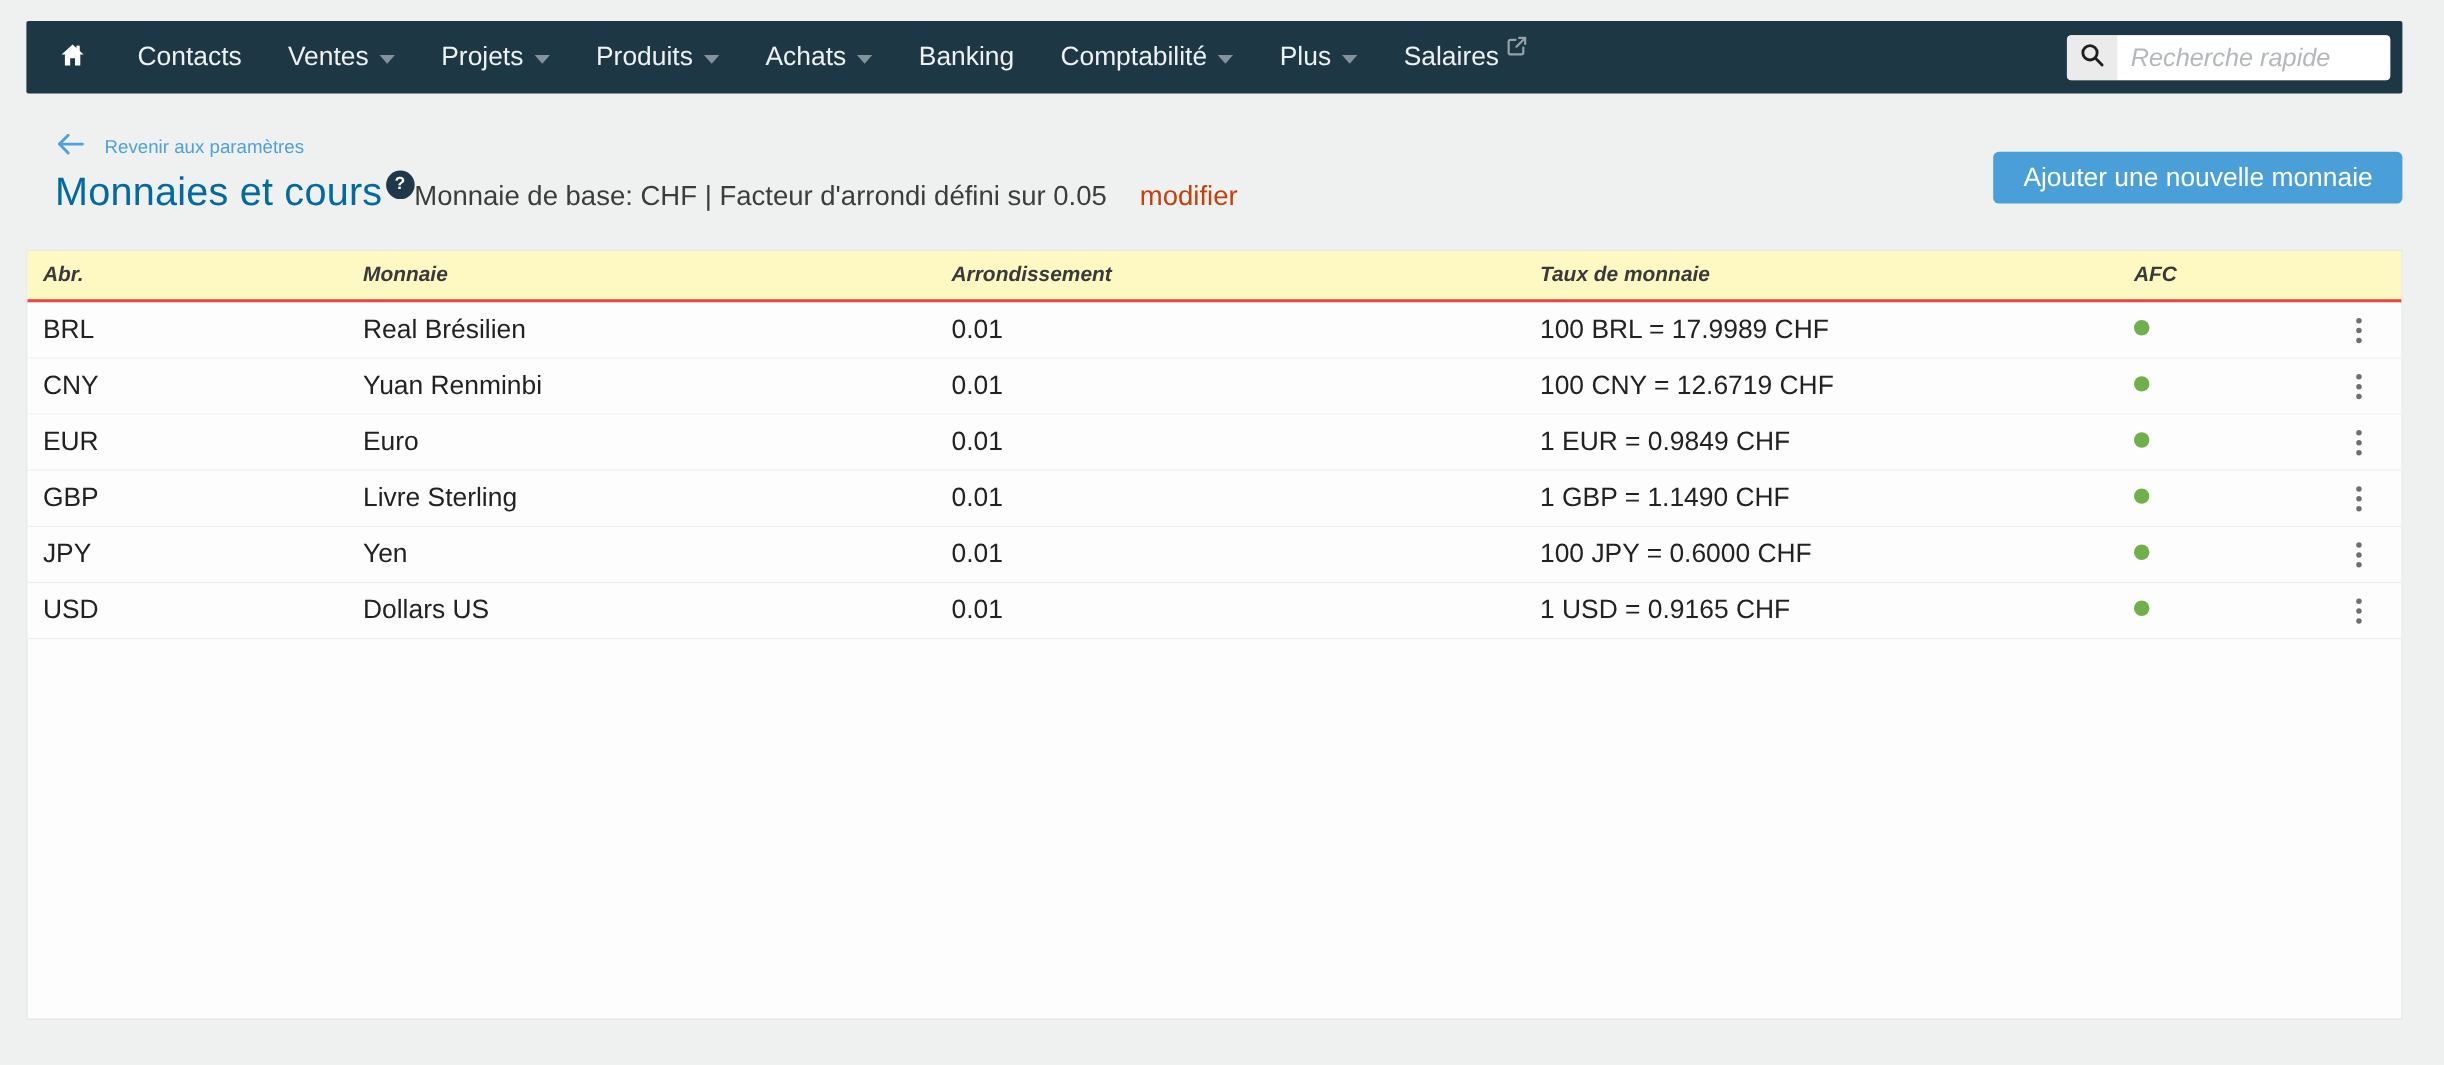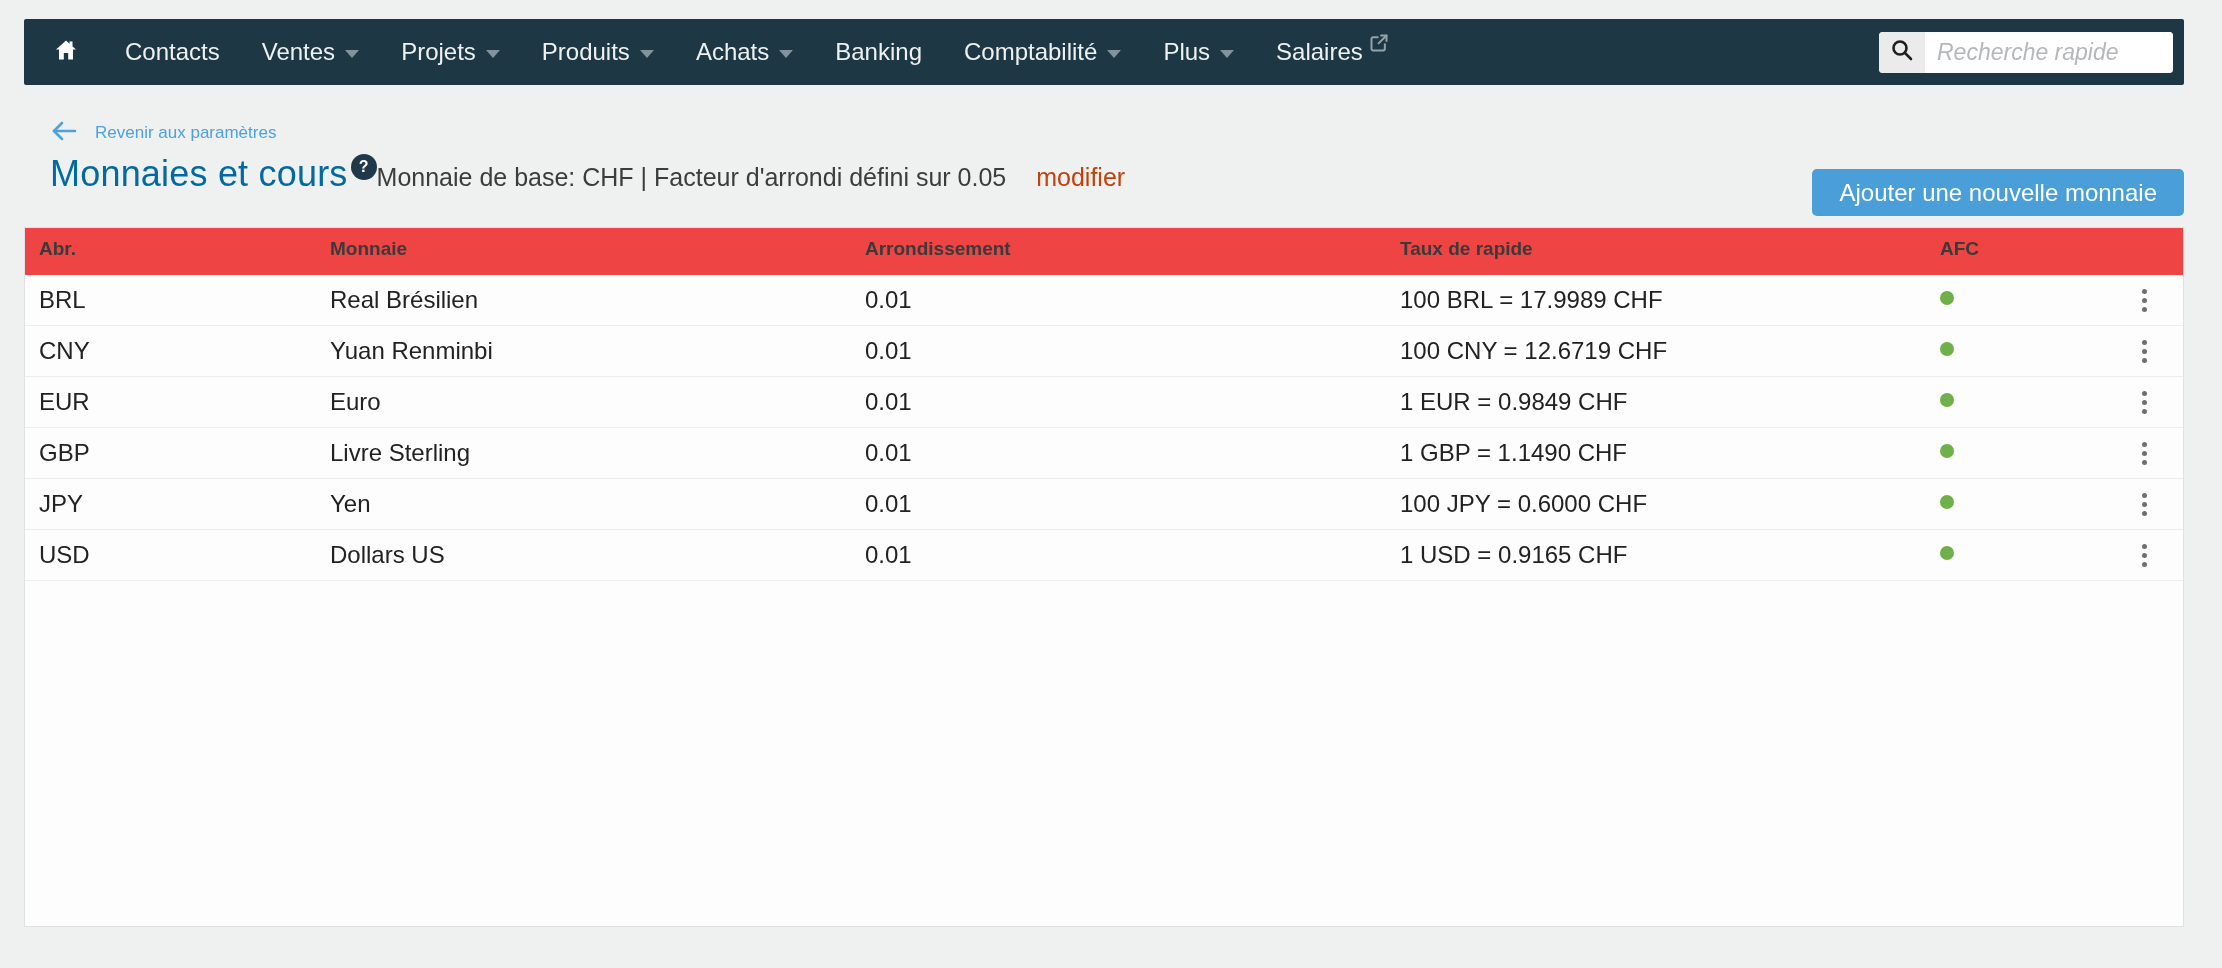--- a/index.html
+++ b/index.html
@@ -131,40 +131,40 @@
     position:absolute; top:53px; right:0;
     height:47px;
     padding:0 27px;
     background:#4a9fd8;
     border:none;
     border-radius:5px;
     color:#ffffff;
     font-family:"Liberation Sans", sans-serif;
     font-size:24px;
     cursor:pointer;
-    margin-top:31px;
   }
 
   
   .panel {
     margin:0 38px 0 24px;
     height:700px;
     background:#fdfdfe;
     border:1px solid #e0e1e2;
   }
   .grid-row {
     display:grid;
     grid-template-columns:291px 535px 535px 540px 150px 1fr;
     align-items:center;
     padding:0 30px 0 14px;
   }
   .thead {
     height:47px;
-    border-bottom:5px solid #ef4444;
-    background:#ef4444;
+    border-bottom:3px solid #ef4444;
+    background:#fef9c3;
+    font-style:italic;
   }
   .th {
     font-size:19px;
     font-weight:700;
     color:#3a3a3a;
   }
   .trow {
     height:51px;
     border-bottom:1px solid #ececec;
     background:#fdfdfe;
@@ -277,21 +277,21 @@
 
   <button class="add-btn">Ajouter une nouvelle monnaie</button>
 </header>
 
 <section class="panel">
 
   <div class="grid-row thead">
     <div class="th">Abr.</div>
     <div class="th">Monnaie</div>
     <div class="th">Arrondissement</div>
-    <div class="th">Taux de rapide</div>
+    <div class="th">Taux de monnaie</div>
     <div class="th">AFC</div>
     <div class="th"></div>
   </div>
 
   <div class="grid-row trow">
     <div class="td">BRL</div>
     <div class="td">Real Brésilien</div>
     <div class="td">0.01</div>
     <div class="td">100 BRL = 17.9989 CHF</div>
     <div><span class="dot"></span></div>

